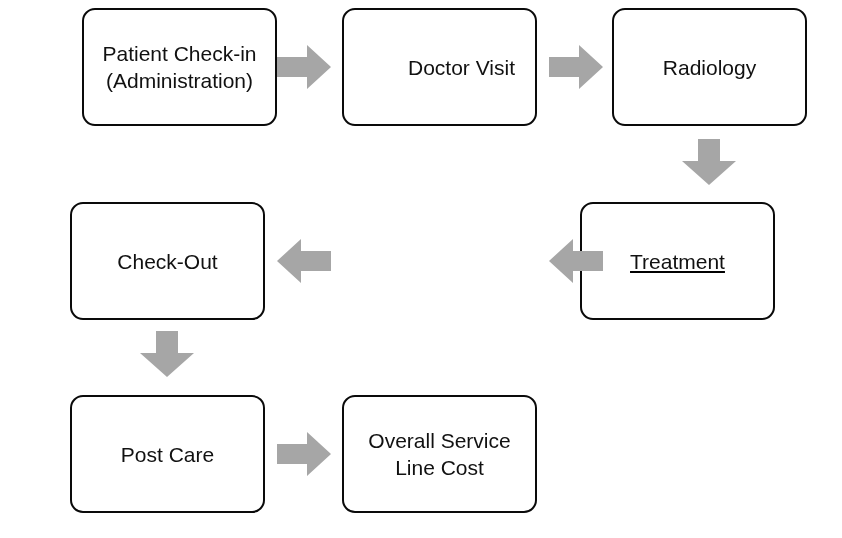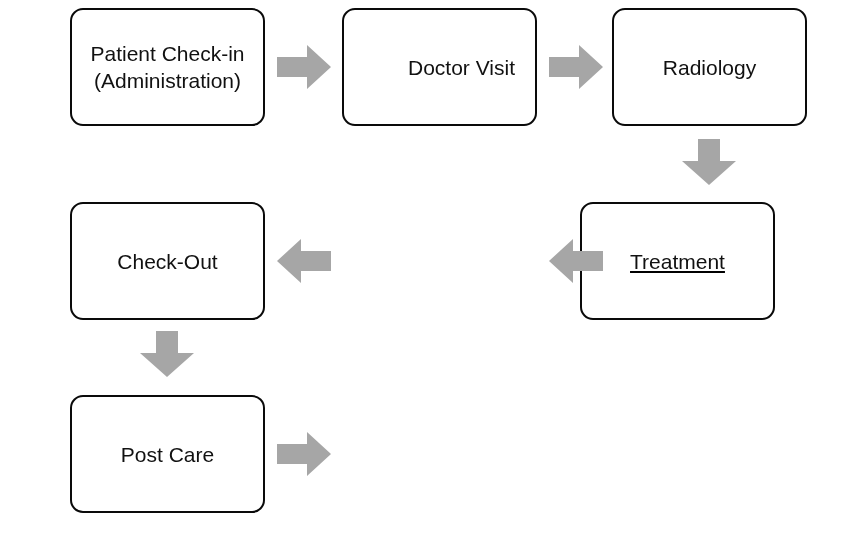--- a/index.html
+++ b/index.html
@@ -31,21 +31,21 @@
   .node .label {
     white-space: pre-line;
     font-size: 21px;
     line-height: 27px;
     color: #111111;
     padding: 0 6px;
   }
   .node.spread .label {
     line-height: 38px;
   }
-  .pos-r1c1 { left: 70px;  top: 8px;   }
+  .pos-r1c1 { left: 82px;  top: 8px;   }
   .pos-r1c2 { left: 342px; top: 8px; padding-left: 44px;   }
   .pos-r1c3 { left: 612px; top: 8px; text-align: center;   }
   .pos-r2c1 { left: 70px;  top: 202px; }
   .pos-r2c2 { left: 342px; top: 202px; }
   .pos-r2c3 { left: 580px; top: 202px; text-decoration: underline; }
   .pos-r3c1 { left: 70px;  top: 395px; text-align: right; }
   .pos-r3c2 { left: 342px; top: 395px; }
 
   .arrow { position: absolute; display: block; }
   .arr-h { width: 54px; height: 44px; }
@@ -100,14 +100,18 @@
   <svg class="arrow arr-v a6" viewBox="0 0 54 46">
     <polygon points="16,0 38,0 38,22 54,22 27,46 0,22 16,22" fill="#a6a6a6"></polygon>
   </svg>
 
   <div class="node pos-r3c1">
     <span class="label">Post Care</span>
   </div>
   <svg class="arrow arr-h a7" viewBox="0 0 54 44">
     <polygon points="0,12 30,12 30,0 54,22 30,44 30,32 0,32" fill="#a6a6a6"></polygon>
   </svg>
+  <div class="node pos-r3c2">
+    <span class="label">Overall Service
+Line Cost</span>
+  </div>
 
 </div>
 
 </body></html>

